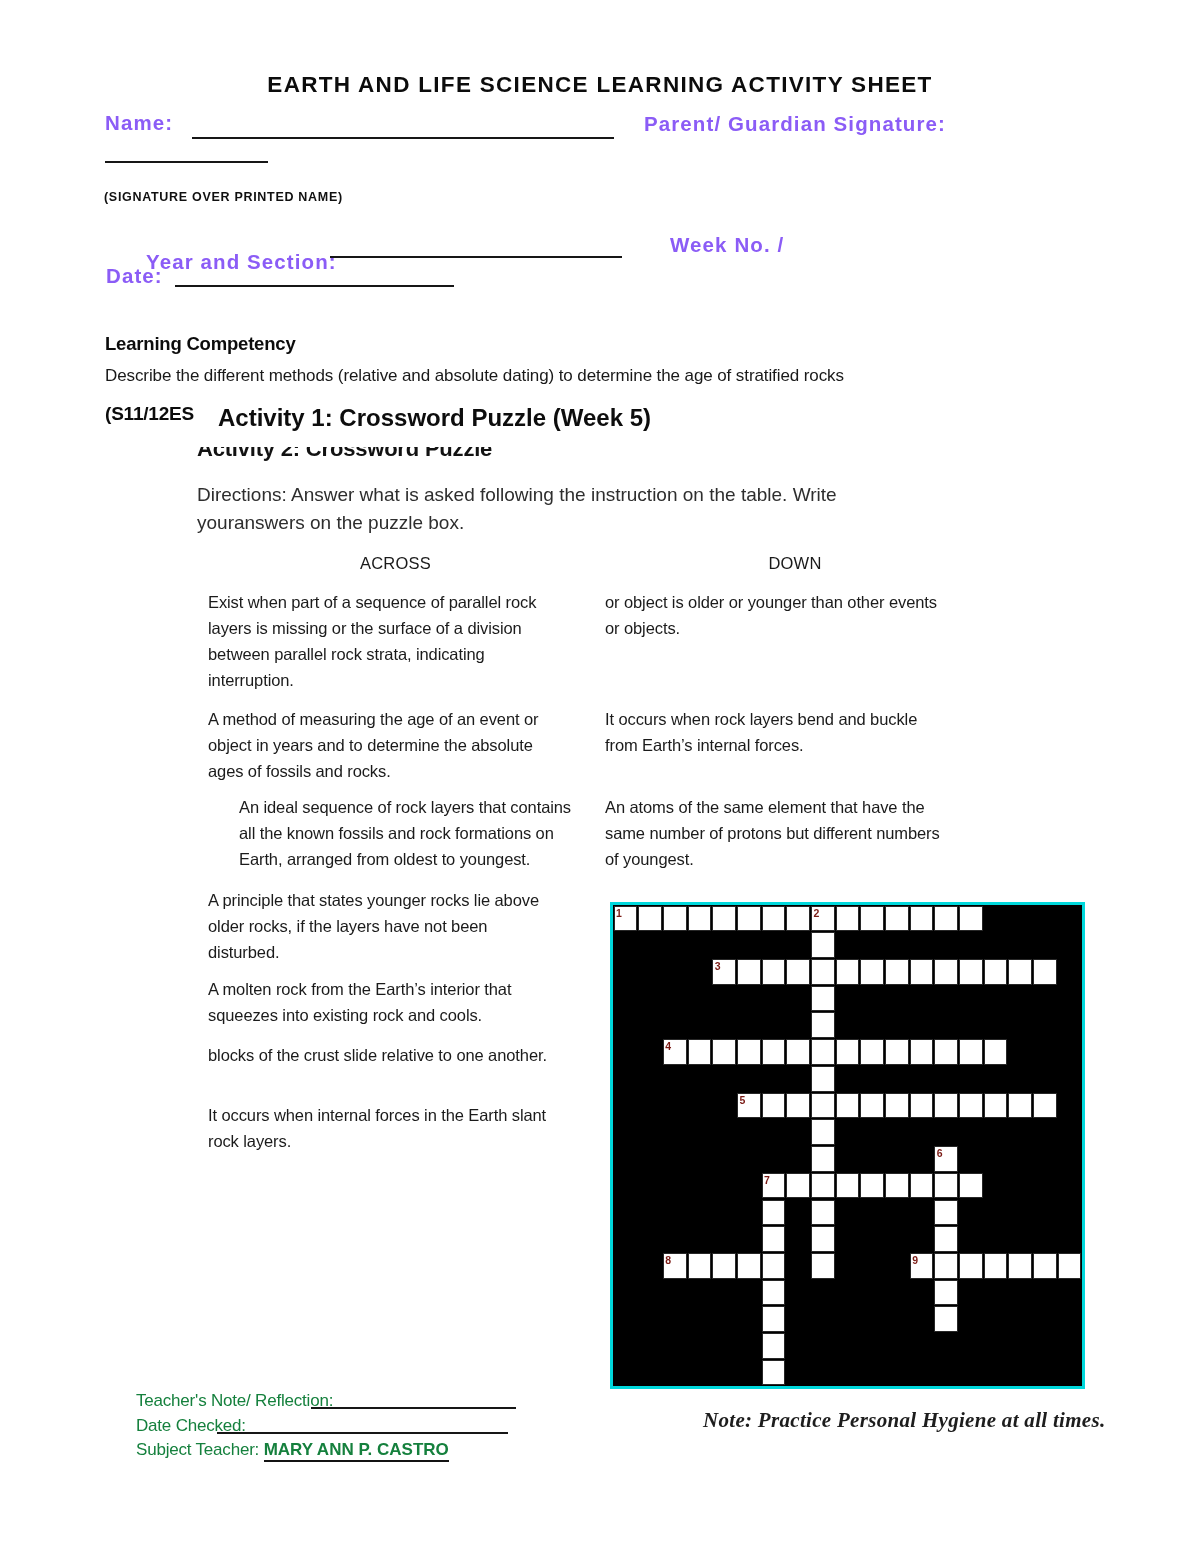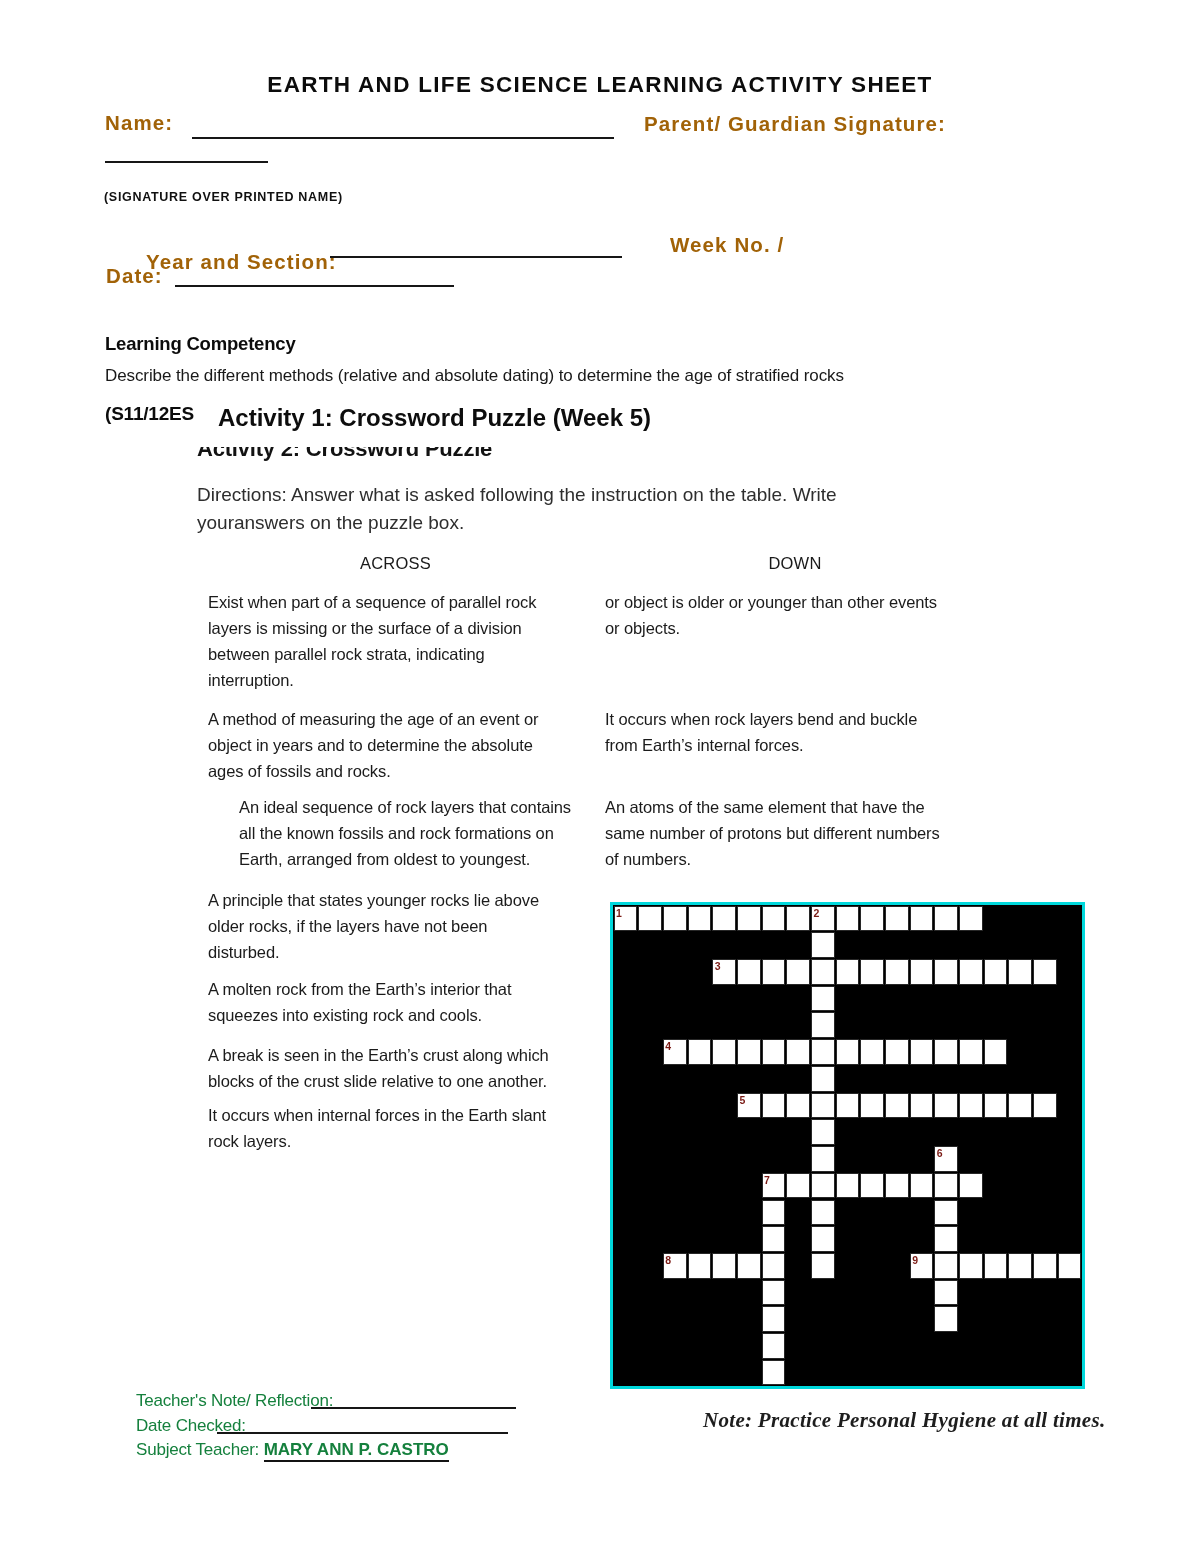--- a/index.html
+++ b/index.html
@@ -6,21 +6,21 @@
   body{
     width:1200px;height:1553px;position:relative;background:#ffffff;
     font-family:"Liberation Sans", sans-serif;color:#111;
     overflow:hidden;
   }
   .abs{position:absolute;}
   .doc-title{
     left:0;top:72px;width:1200px;text-align:center;
     font-size:22.5px;font-weight:bold;letter-spacing:1.3px;color:#0c0c0c;
   }
-  .hdr-label{font-size:20.5px;font-weight:bold;letter-spacing:1.1px;color:#a16207;white-space:nowrap;}
+  .hdr-label{font-size:20.5px;font-weight:bold;letter-spacing:1.1px;color:#8b5cf6;white-space:nowrap;}
   .uline{border-bottom:2px solid #161616;}
   .sig-caption{font-size:12.5px;font-weight:bold;letter-spacing:0.7px;color:#101010;}
   .lc-head{font-size:18.5px;font-weight:bold;letter-spacing:-0.2px;color:#0c0c0c;}
   .lc-desc{font-size:17px;letter-spacing:-0.1px;color:#191919;white-space:nowrap;}
   .s-code{font-size:19px;font-weight:bold;letter-spacing:-0.2px;color:#0c0c0c;}
   .act-hidden{font-size:22px;font-weight:bold;letter-spacing:-0.2px;color:#121212;z-index:1;white-space:nowrap;}
   .white-cover{background:#ffffff;z-index:2;}
   .act-main{font-size:24px;font-weight:bold;color:#0d0d0d;z-index:3;white-space:nowrap;}
   .directions{font-size:19px;line-height:27.5px;color:#2e2e2e;z-index:3;}
   .col-head{font-size:16.5px;color:#1a1a1a;text-align:center;letter-spacing:0.2px;}
@@ -96,40 +96,39 @@
 <div class="abs clue" style="left:208px;top:887px;">
     <div class="ln">A principle that states younger rocks lie above</div>
     <div class="ln">older rocks, if the layers have not been</div>
     <div class="ln">disturbed.</div>
   </div>
 <div class="abs clue" style="left:208px;top:976px;">
     <div class="ln">A molten rock from the Earth’s interior that</div>
     <div class="ln">squeezes into existing rock and cools.</div>
   </div>
 <div class="abs clue" style="left:208px;top:1042px;">
-    <div class="ln">A break is seen in the Earth’s crust along which</div>
     <div class="ln">blocks of the crust slide relative to one another.</div>
   </div>
 <div class="abs clue" style="left:208px;top:1102px;">
     <div class="ln">It occurs when internal forces in the Earth slant</div>
     <div class="ln">rock layers.</div>
   </div>
 
 <div class="abs clue" style="left:605px;top:589px;">
     <div class="ln">or object is older or younger than other events</div>
     <div class="ln">or objects.</div>
   </div>
 <div class="abs clue" style="left:605px;top:706px;">
     <div class="ln">It occurs when rock layers bend and buckle</div>
     <div class="ln">from Earth’s internal forces.</div>
   </div>
 <div class="abs clue" style="left:605px;top:794px;">
     <div class="ln">An atoms of the same element that have the</div>
     <div class="ln">same number of protons but different numbers</div>
-    <div class="ln">of numbers.</div>
+    <div class="ln">of youngest.</div>
   </div>
 
 <div id="grid" class="abs puzzle" style="left: 610px; top: 902px; width: 469px; height: 481px; background: rgb(0, 0, 0); border-color: rgb(0, 216, 220);">
     <div class="cell" style="left: 0.6px; top: 0.6px; background: rgb(255, 255, 255);"></div>
     <div class="cell" style="left: 25.28px; top: 0.6px; background: rgb(255, 255, 255);"></div>
     <div class="cell" style="left: 49.96px; top: 0.6px; background: rgb(255, 255, 255);"></div>
     <div class="cell" style="left: 74.64px; top: 0.6px; background: rgb(255, 255, 255);"></div>
     <div class="cell" style="left: 99.32px; top: 0.6px; background: rgb(255, 255, 255);"></div>
     <div class="cell" style="left: 124px; top: 0.6px; background: rgb(255, 255, 255);"></div>
     <div class="cell" style="left: 148.68px; top: 0.6px; background: rgb(255, 255, 255);"></div>

